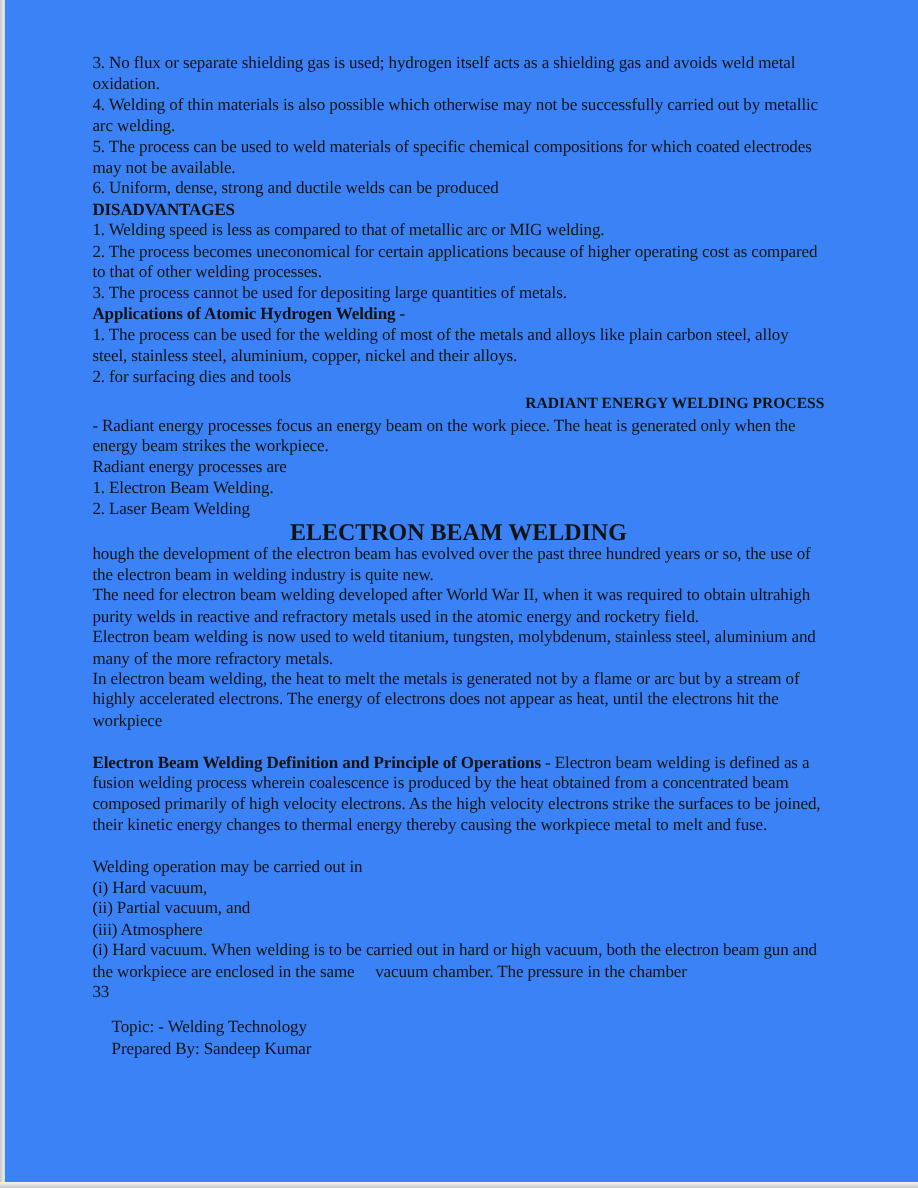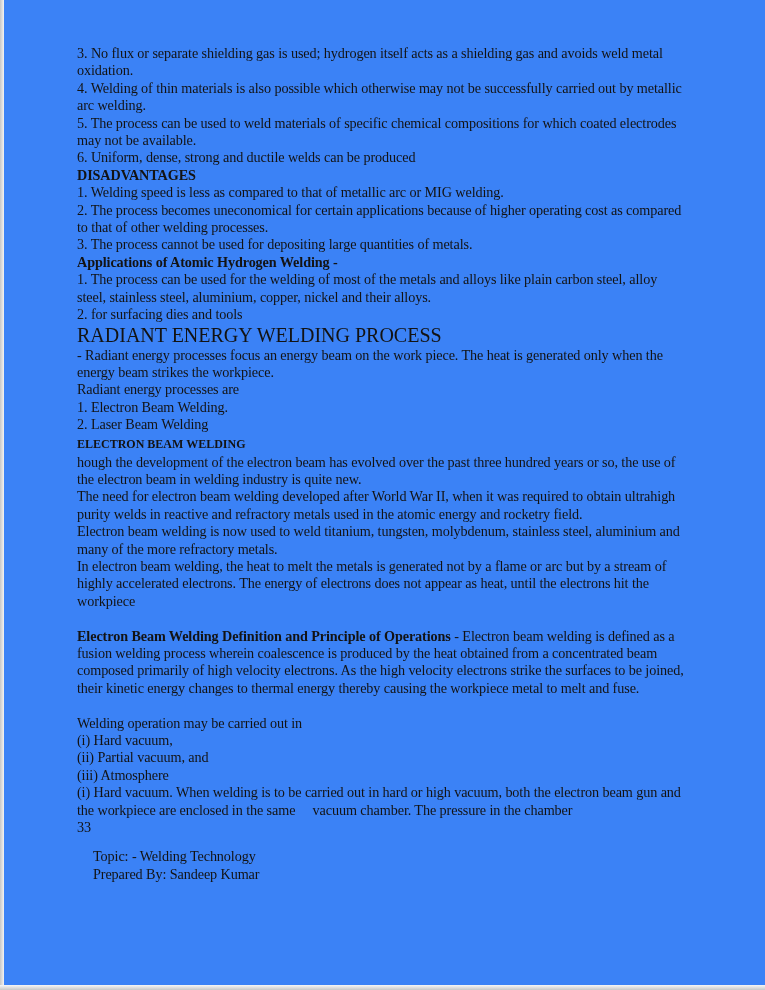--- a/index.html
+++ b/index.html
@@ -33,30 +33,31 @@
     top: 45px;
     left: 77px;
     width: 610px;
     font-size: 14.2px;
     line-height: 17.4px;
     letter-spacing: -0.1px;
   }
   .content p { margin: 0; }
   .bold { font-weight: bold; }
   .h1 {
-    font-size: 20px;
-    font-weight: normal;
-    text-align: left;
+    font-size: 13px;
+    font-weight: bold;
+    text-align: right;
     line-height: 23px;
     letter-spacing: 0;
     margin: 27px 0 5px 0;
   }
   .h2 {
-    font-size: 12px;
+    font-size: 20px;
     font-weight: bold;
+    text-align: center;
     line-height: 20px;
     letter-spacing: 0;
     margin: 0 0 26px 0;
   }
   .gap { height: 17.4px; }
   .center { text-align: left; }
   .right { }
   .footer-block { margin-top: 12px; margin-left: 16px; }
 </style>
 </head>

